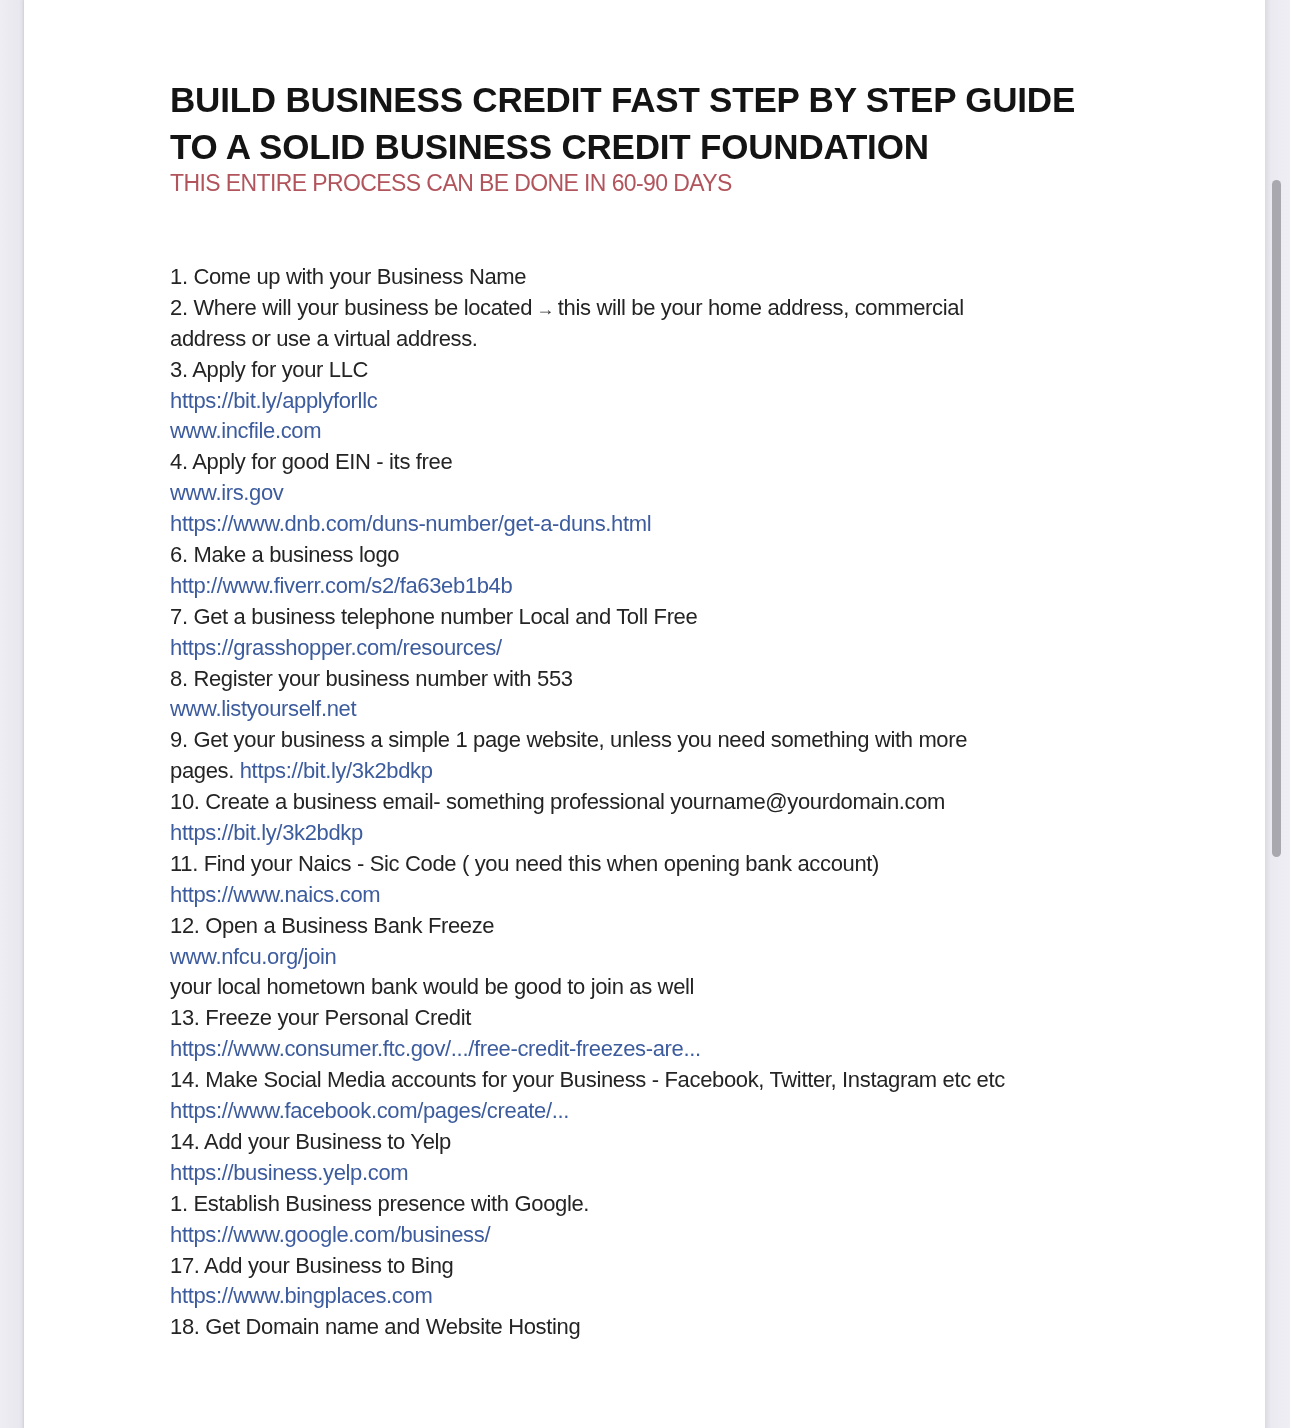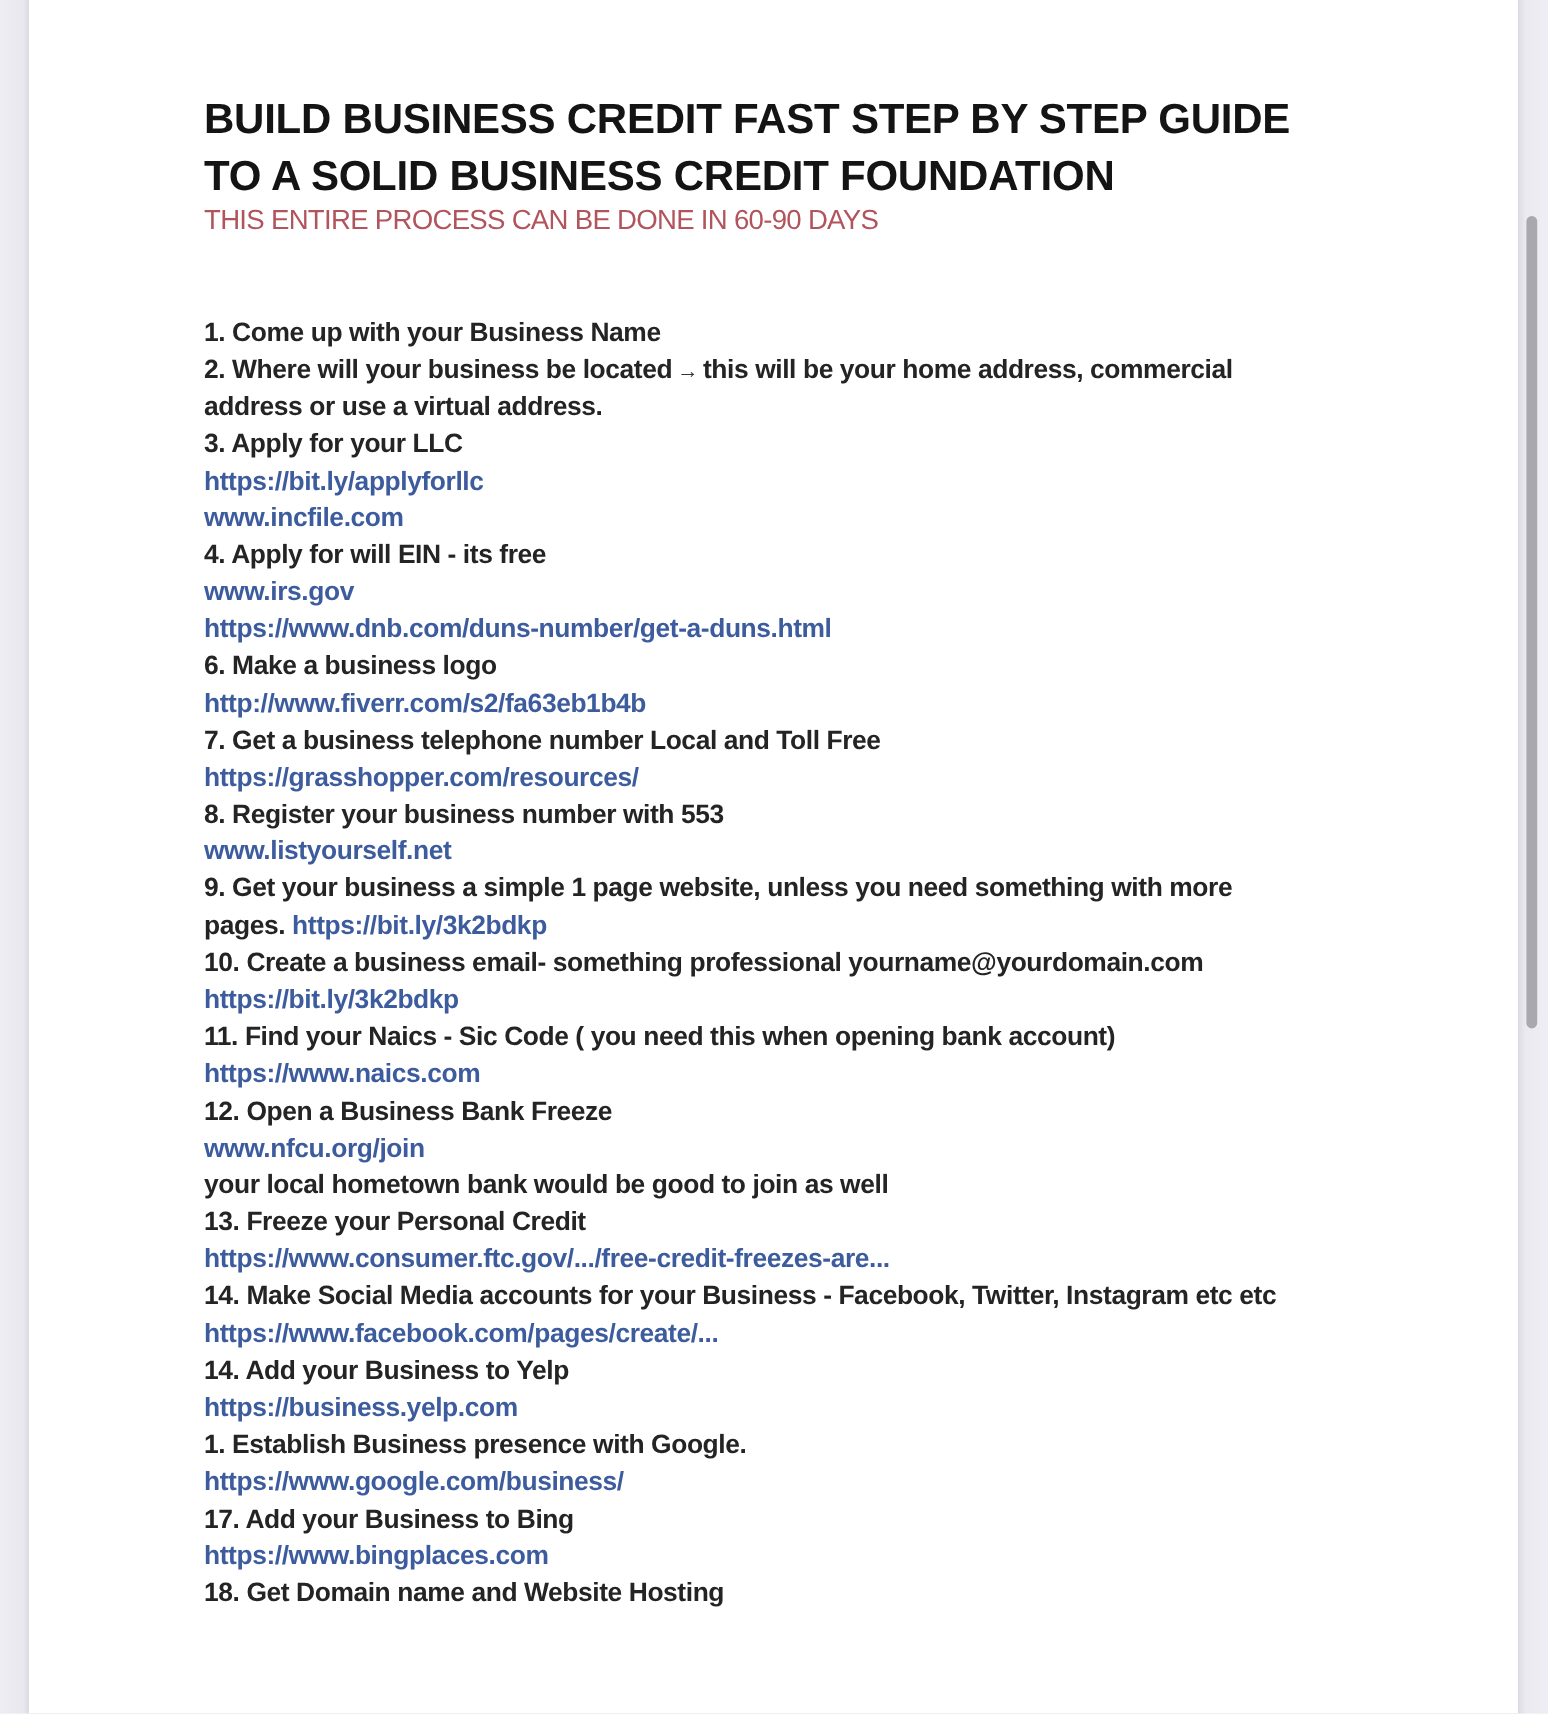--- a/index.html
+++ b/index.html
@@ -60,21 +60,20 @@
     .subtitle {
       margin: 0;
       margin-top: -2px;
       font-size: 23px;
       line-height: 30px;
       color: #b2545c;
       letter-spacing: -0.6px;
     }
     .steps {
       margin-top: 64px;
-      font-weight: bold;
     }
     .line {
       font-size: 22px;
       line-height: 30.9px;
       height: 30.9px;
       white-space: nowrap;
       color: #242424;
       letter-spacing: -0.35px;
     }
     .link {
@@ -107,21 +106,21 @@
 
     <div class="line"><span>1.</span> <span>Come up with your Business Name</span></div>
 
     <div class="line"><span>2.</span> <span>Where will your business be located</span><span class="arrow">→</span><span>this will be your home address, commercial</span></div>
     <div class="line">address or use a virtual address.</div>
 
     <div class="line"><span>3.</span> <span>Apply for your LLC</span></div>
     <div class="line"><a class="link">https://bit.ly/applyforllc</a></div>
     <div class="line"><a class="link">www.incfile.com</a></div>
 
-    <div class="line"><span>4.</span> <span>Apply for will EIN - its free</span></div>
+    <div class="line"><span>4.</span> <span>Apply for good EIN - its free</span></div>
     <div class="line"><a class="link">www.irs.gov</a></div>
 
     <div class="line"><a class="link">https://www.dnb.com/duns-number/get-a-duns.html</a></div>
 
     <div class="line"><span>6.</span> <span>Make a business logo</span></div>
     <div class="line"><a class="link">http://www.fiverr.com/s2/fa63eb1b4b</a></div>
 
     <div class="line"><span>7.</span> <span>Get a business telephone number Local and Toll Free</span></div>
     <div class="line"><a class="link">https://grasshopper.com/resources/</a></div>
 

